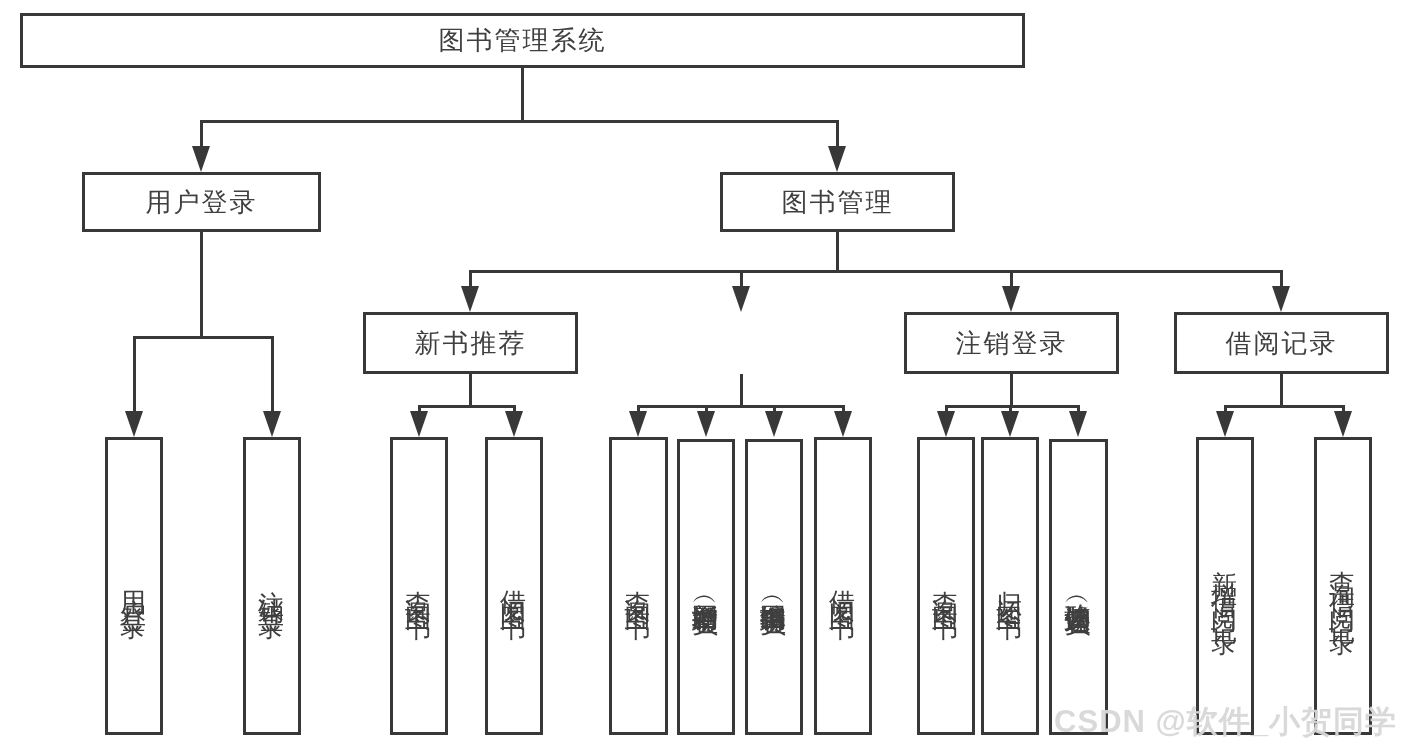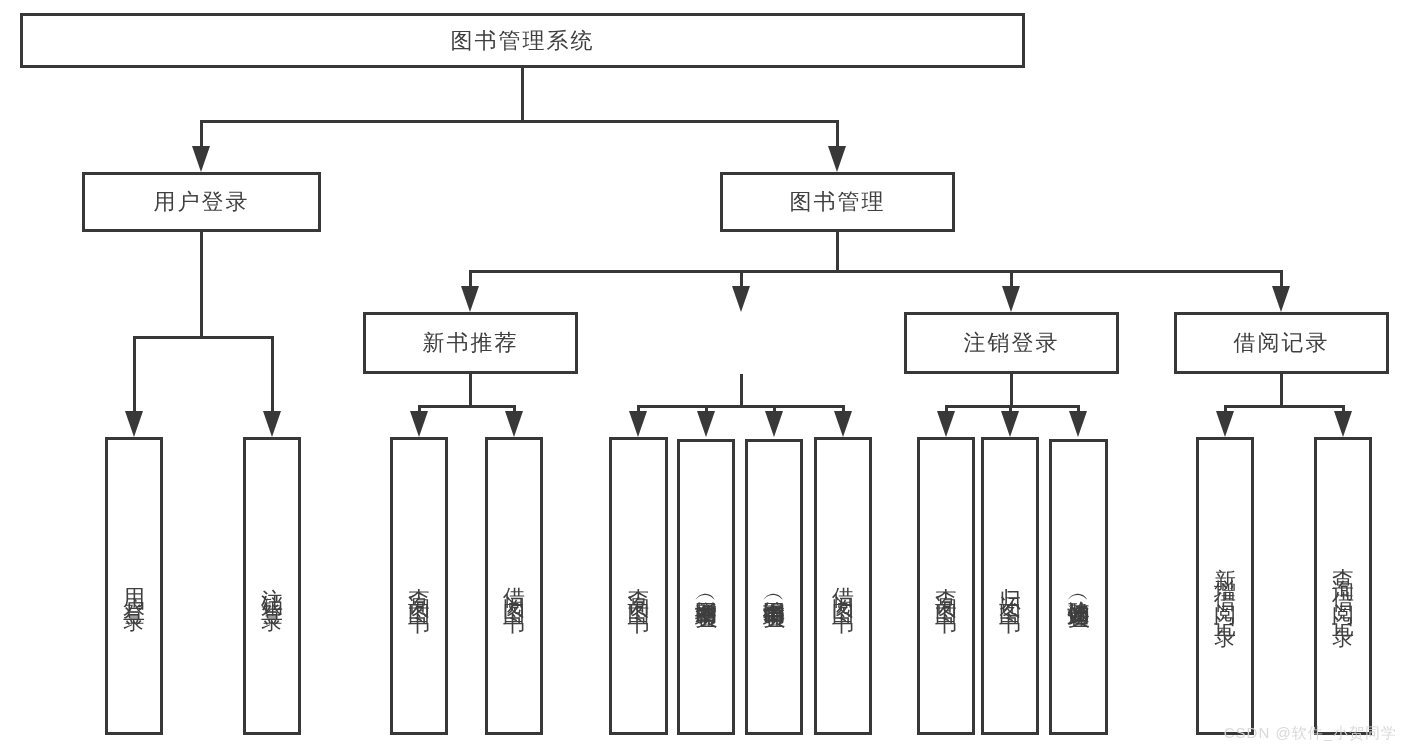--- a/index.html
+++ b/index.html
@@ -3,37 +3,37 @@
 <meta charset="utf-8">
 <style>
   html,body{margin:0;padding:0;background:#fff;}
   #canvas{
     position:relative;width:1405px;height:747px;background:#ffffff;overflow:hidden;
     font-family:"Liberation Sans", sans-serif;
   }
   .box{
     position:absolute;background:#ffffff;border:3px solid #383838;box-sizing:border-box;
     display:flex;align-items:center;justify-content:center;
-    color:#3f3f3f;font-size:22px;letter-spacing:2px;
+    color:#3f3f3f;font-size:26px;letter-spacing:2px;
   }
   .vbox span{
     writing-mode:vertical-rl;text-orientation:mixed;white-space:nowrap;
   }
   .sp-wide span{letter-spacing:8px;}
   .sp-mid span{letter-spacing:12px;}
   .sp-tight span{letter-spacing:1px;}
   .line{position:absolute;background:#383838;}
   .arrow{
     position:absolute;width:0;height:0;
     border-left:9px solid transparent;border-right:9px solid transparent;
     border-top:26px solid #383838;
   }
   .watermark{
     position:absolute;right:8px;bottom:4px;
-    color:rgba(215,215,215,0.95);font-size:15px;letter-spacing:1px;z-index:10;
+    color:rgba(215,215,215,0.95);font-size:31px;letter-spacing:1px;z-index:10;font-weight:bold;
   }
 </style>
 </head>
 <body>
 
 <div id="canvas">
 
   <div class="box" style="left:20px;top:13px;width:1005px;height:55px;">
     <span>图书管理系统</span>
   </div>

